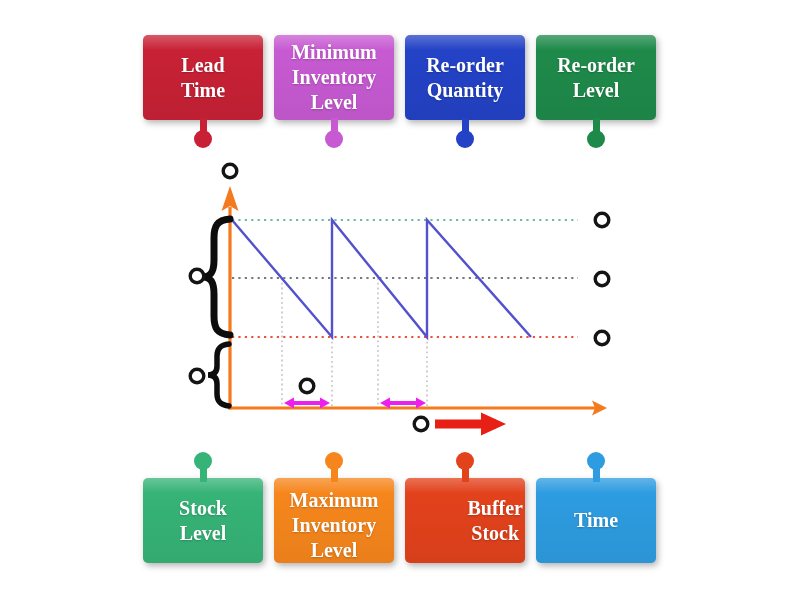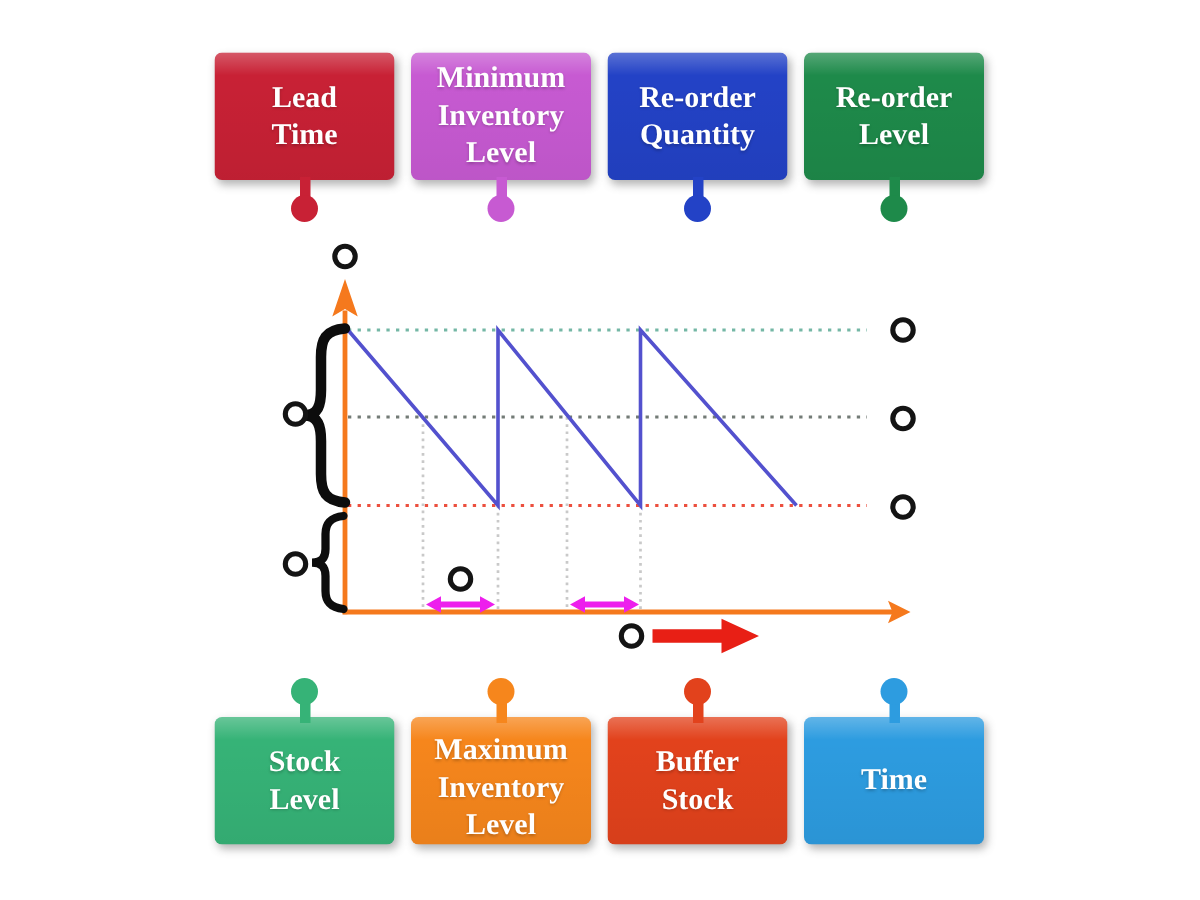--- a/index.html
+++ b/index.html
@@ -94,21 +94,21 @@
     <span class="pin-stem" style="background-color: rgb(54, 179, 119);"></span>
     <span class="pin-dot" style="background-color: rgb(54, 179, 119);"></span>
   </div>
   <div class="card bottom" style="left: 274px; background-color: rgb(246, 134, 28); align-items: flex-end;">
     <span class="card-text">Maximum
 Inventory
 Level</span>
     <span class="pin-stem" style="background-color: rgb(246, 134, 28);"></span>
     <span class="pin-dot" style="background-color: rgb(246, 134, 28);"></span>
   </div>
-  <div class="card bottom" style="left: 405px; background-color: rgb(226, 66, 28);">
+  <div class="card bottom" style="left: 405px; background-color: rgb(226, 66, 28); justify-content: flex-end;">
     <span class="card-text">Buffer
 Stock</span>
     <span class="pin-stem" style="background-color: rgb(226, 66, 28);"></span>
     <span class="pin-dot" style="background-color: rgb(226, 66, 28);"></span>
   </div>
   <div class="card bottom" style="left: 536px; background-color: rgb(45, 156, 224);">
     <span class="card-text">Time</span>
     <span class="pin-stem" style="background-color: rgb(45, 156, 224);"></span>
     <span class="pin-dot" style="background-color: rgb(45, 156, 224);"></span>
   </div>

